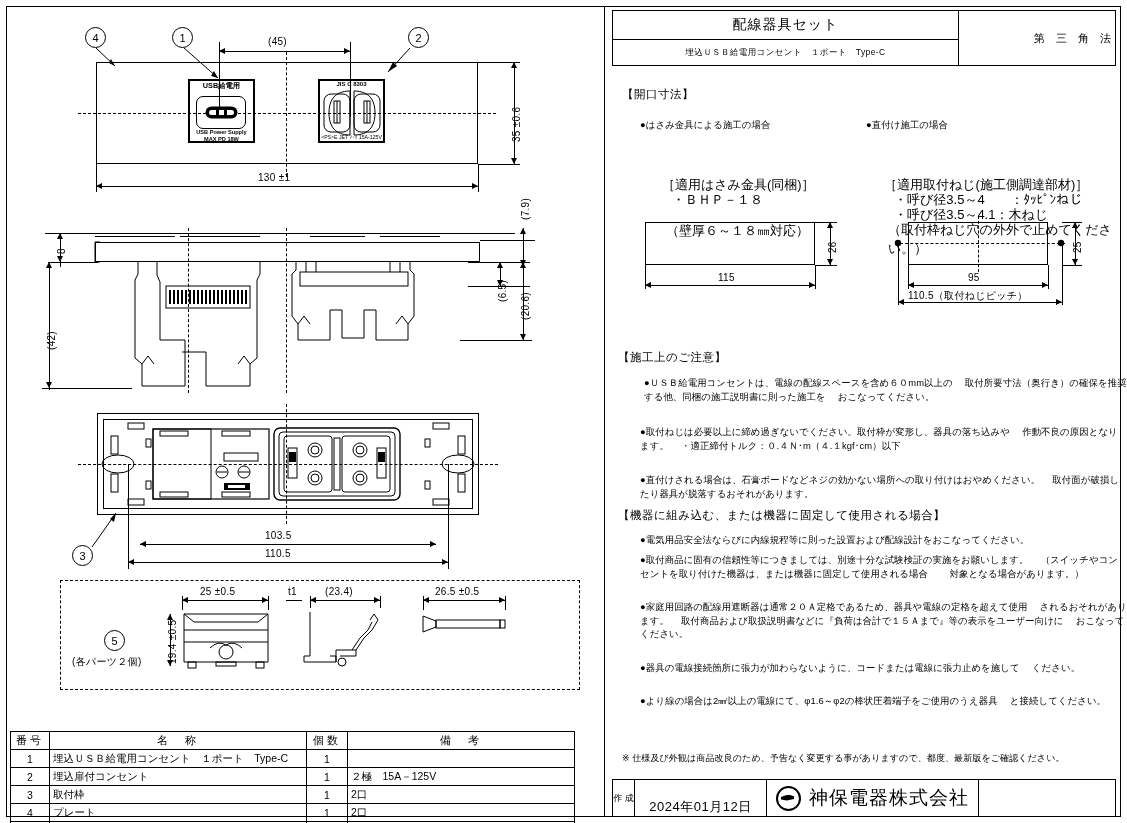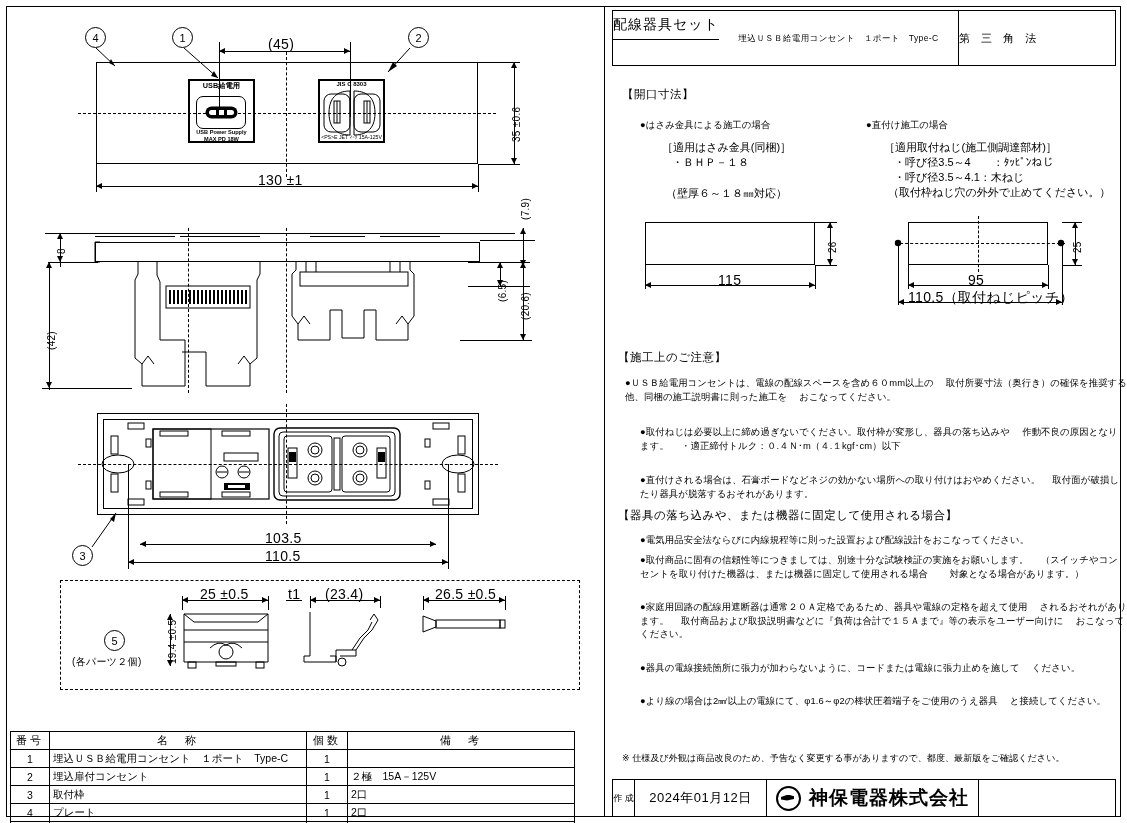--- a/index.html
+++ b/index.html
@@ -21,61 +21,61 @@
   .dashv{background:none;border-left:1px dashed #000;width:0;}
 
   
   #outer-frame{left:6px;top:6px;width:1115px;height:811px;border:1.5px solid #000;}
 
   
   #tb{position:absolute;left:612px;top:10px;width:504px;height:56px;border:1.5px solid #000;box-sizing:border-box;display:flex;}
   #tb-codes{width:156px;border-right:1.5px solid #000;box-sizing:border-box;
     display:flex;flex-direction:column;justify-content:center;padding-left:18px;}
   #tb-codes div{font-size:15px;letter-spacing:2px;line-height:1.28;color:#222;}
-  #tb-mid{flex:1;display:flex;border-right:1.5px solid #000;box-sizing:border-box;}
+  #tb-mid{flex:1;display:flex;flex-direction:column;border-right:1.5px solid #000;box-sizing:border-box;}
   #tb-mid-top{height:28px;display:flex;align-items:center;justify-content:center;border-bottom:1px solid #000;}
   #tb-mid-top span{font-size:14px;letter-spacing:1px;}
   #tb-mid-bot{flex:1;display:flex;flex-direction:column;justify-content:center;align-items:center;padding-top:1px;}
   #tb-mid-bot span{font-size:8.5px;letter-spacing:.4px;line-height:1.35;}
   #tb-right{width:156px;display:flex;flex-direction:column;}
   #tb-colors{height:36px;border-bottom:1px solid #000;box-sizing:border-box;padding:1px 0 0 4px;}
   #tb-colors div{font-size:7.6px;line-height:1.45;letter-spacing:0;}
-  #tb-proj{flex:1;display:flex;align-items:center;justify-content:flex-start;}
+  #tb-proj{flex:1;display:flex;align-items:center;justify-content:flex-end;}
   #tb-proj span{font-size:11px;letter-spacing:4px;}
 
   
   .sec-h{position:absolute;font-size:11.5px;letter-spacing:.5px;}
   .bullet{position:absolute;font-size:9.4px;line-height:1.45;letter-spacing:.1px;}
-  .sub{position:absolute;font-size:11px;line-height:1.45;}
+  .sub{position:absolute;font-size:13px;line-height:1.45;margin-top:36px;}
 
   
   #foot-note{position:absolute;left:622px;top:752px;width:492px;font-size:9px;letter-spacing:.1px;}
   #foot{position:absolute;left:612px;top:779px;width:504px;height:38px;border:1.5px solid #000;box-sizing:border-box;display:flex;}
   #foot-lbl{width:22px;border-right:1px solid #000;box-sizing:border-box;display:flex;align-items:center;justify-content:center;}
   #foot-lbl span{font-size:9px;line-height:1.15;text-align:center;}
-  #foot-date{width:132px;border-right:1.5px solid #000;box-sizing:border-box;display:flex;align-items:center;justify-content:center;}
+  #foot-date{width:132px;border-right:1.5px solid #000;box-sizing:border-box;display:flex;align-items:flex-end;justify-content:center;}
   #foot-date span{font-size:13px;letter-spacing:.5px;}
   #foot-co{width:212px;border-right:1px solid #000;box-sizing:border-box;display:flex;align-items:center;justify-content:center;gap:8px;}
-  #foot-co .cname{font-size:19px;font-weight:bold;letter-spacing:1px;}
+  #foot-co .cname{font-size:19px;font-weight:normal;letter-spacing:1px;}
   #foot-blank{flex:1;}
   .logo{width:21px;height:21px;border:2px solid #000;border-radius:50%;position:relative;}
   .logo::after{content:"";position:absolute;left:3px;top:7px;width:13px;height:6px;background:#000;
     clip-path:polygon(0 40%,55% 0,100% 30%,100% 75%,45% 100%,0 85%);}
 
   
   #parts{position:absolute;left:10px;top:731px;width:565px;border-collapse:collapse;}
   #parts td,#parts th{border:1px solid #000;font-weight:normal;font-size:10.5px;padding:1px 3px;height:15px;}
   #parts th{text-align:center;font-size:11px;letter-spacing:3px;}
   .col-no{width:32px;text-align:center;}
   .col-nm{width:250px;}
   .col-qty{width:34px;text-align:center;}
   .col-rm{}
 
   
-  .dim{position:absolute;font-size:14px;letter-spacing:.3px;white-space:nowrap;}
+  .dim{position:absolute;font-size:10px;letter-spacing:.3px;white-space:nowrap;}
   .dimv{position:absolute;font-size:10px;letter-spacing:.3px;white-space:nowrap;transform:rotate(-90deg);transform-origin:0 0;}
   .balloon{position:absolute;width:19px;height:19px;border:1px solid #000;border-radius:50%;
      display:flex;align-items:center;justify-content:center;font-size:11px;background:#fff;}
 
   .arrowL,.arrowR{position:absolute;width:0;height:0;}
   .arrowL{border-top:3px solid transparent;border-bottom:3px solid transparent;border-right:6px solid #000;}
   .arrowR{border-top:3px solid transparent;border-bottom:3px solid transparent;border-left:6px solid #000;}
   .arrowU{position:absolute;width:0;height:0;border-left:3px solid transparent;border-right:3px solid transparent;border-bottom:6px solid #000;}
   .arrowD{position:absolute;width:0;height:0;border-left:3px solid transparent;border-right:3px solid transparent;border-top:6px solid #000;}
 
@@ -495,32 +495,32 @@
     <div class="ln vl" style="left:1075px;top:222px;height:43px;"></div>
     <div class="arrowU" style="left:1072px;top:222px;"></div>
     <div class="arrowD" style="left:1072px;top:259px;"></div>
     <div class="ln hl" style="left:1062px;top:222px;width:20px;"></div>
     <div class="ln hl" style="left:1062px;top:265px;width:20px;"></div>
     <div class="dimv" style="left:1072px;top:253px;">25</div>
   </div>
 
   <div>
     <div class="sec-h" style="left:618px;top:350px;">【施工上のご注意】</div>
-    <div class="bullet" style="left:625px;top:376px;">●ＵＳＢ給電用コンセントは、電線の配線スペースを含め６０mm以上の
+    <div class="bullet" style="left:644px;top:376px;">●ＵＳＢ給電用コンセントは、電線の配線スペースを含め６０mm以上の
 　取付所要寸法（奥行き）の確保を推奨する他、同梱の施工説明書に則った施工を
 　おこなってください。</div>
     <div class="bullet" style="left:640px;top:425px;">●取付ねじは必要以上に締め過ぎないでください。取付枠が変形し、器具の落ち込みや
 　作動不良の原因となります。
 　・適正締付トルク：０.４Ｎ･m（４.１kgf･cm）以下</div>
     <div class="bullet" style="left:640px;top:473px;">●直付けされる場合は、石膏ボードなどネジの効かない場所への取り付けはおやめください。
 　取付面が破損したり器具が脱落するおそれがあります。</div>
   </div>
 
   <div>
-    <div class="sec-h" style="left:618px;top:508px;">【器具の落ち込みや、または機器に固定して使用される場合】</div>
+    <div class="sec-h" style="left:618px;top:508px;">【機器に組み込む、または機器に固定して使用される場合】</div>
     <div class="bullet" style="left:640px;top:533px;">●電気用品安全法ならびに内線規程等に則った設置および配線設計をおこなってください。</div>
     <div class="bullet" style="left:640px;top:553px;">●取付商品に固有の信頼性等につきましては、別途十分な試験検証の実施をお願いします。
 　（スイッチやコンセントを取り付けた機器は、または機器に固定して使用される場合
 　　対象となる場合があります。）</div>
     <div class="bullet" style="left:640px;top:600px;">●家庭用回路の配線用遮断器は通常２０Ａ定格であるため、器具や電線の定格を超えて使用
 　されるおそれがあります。
 　取付商品および取扱説明書などに『負荷は合計で１５Ａまで』等の表示をユーザー向けに
 　おこなってください。</div>
     <div class="bullet" style="left:640px;top:661px;">●器具の電線接続箇所に張力が加わらないように、コードまたは電線に張力止めを施して
 　ください。</div>

